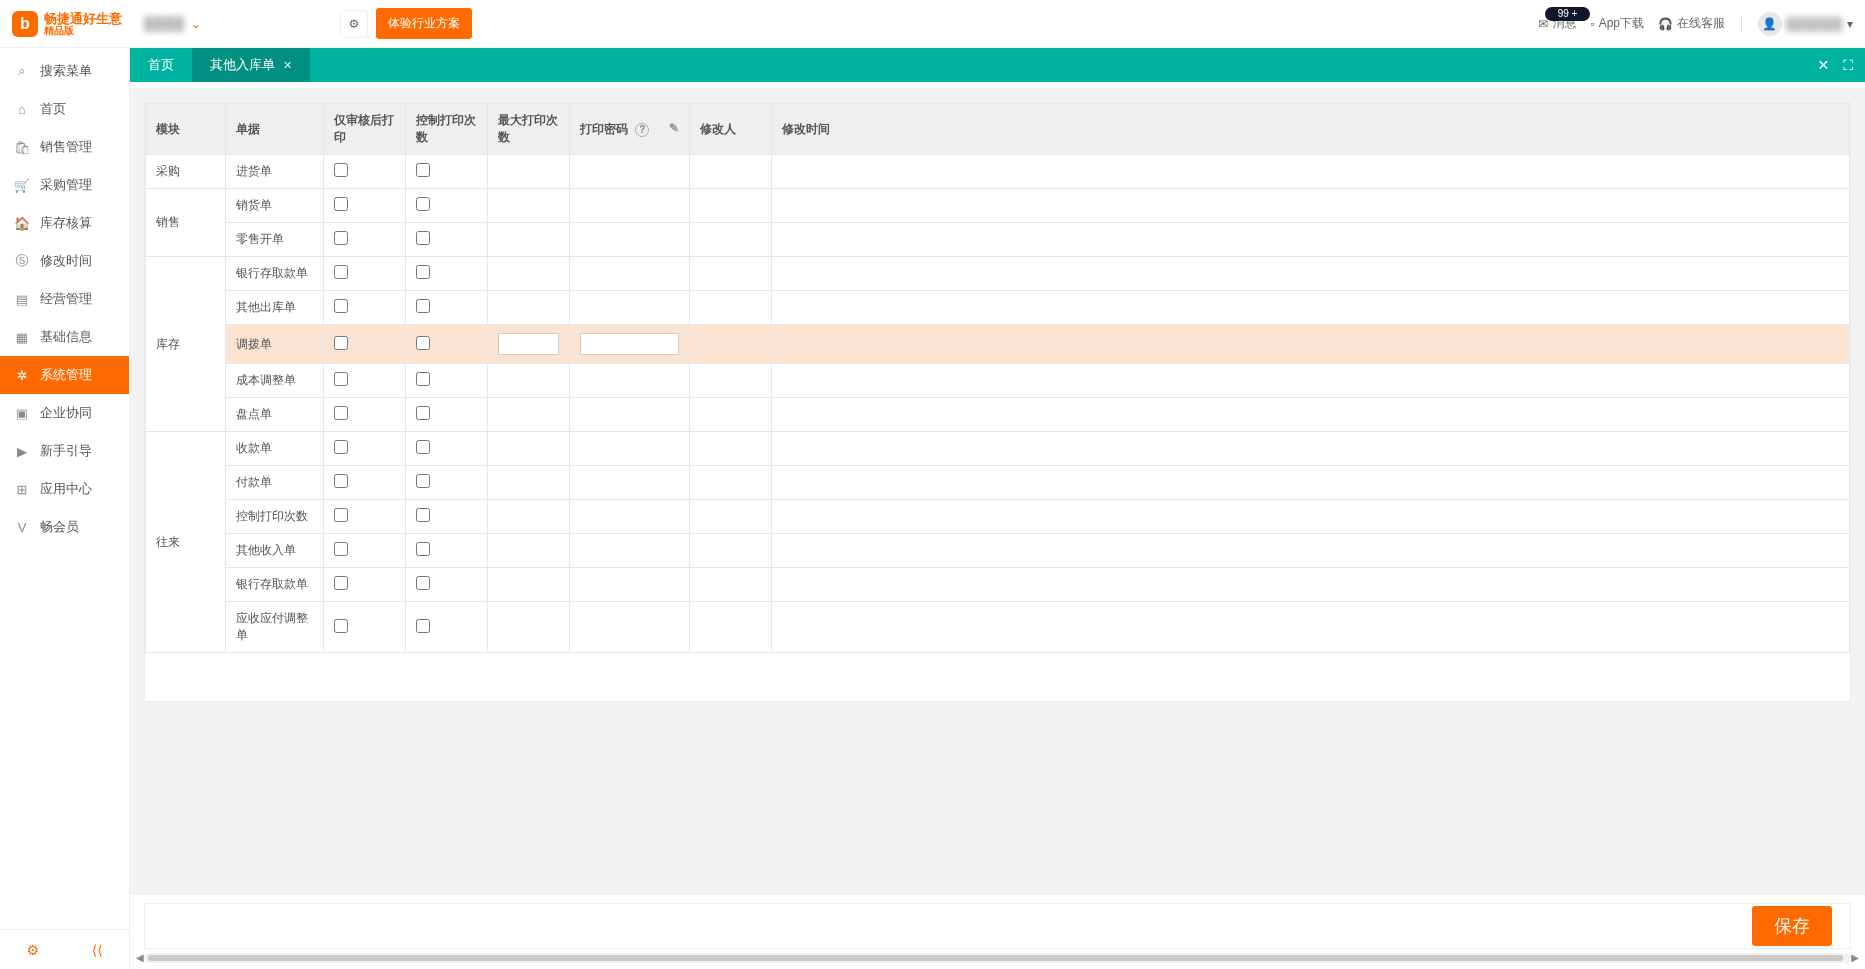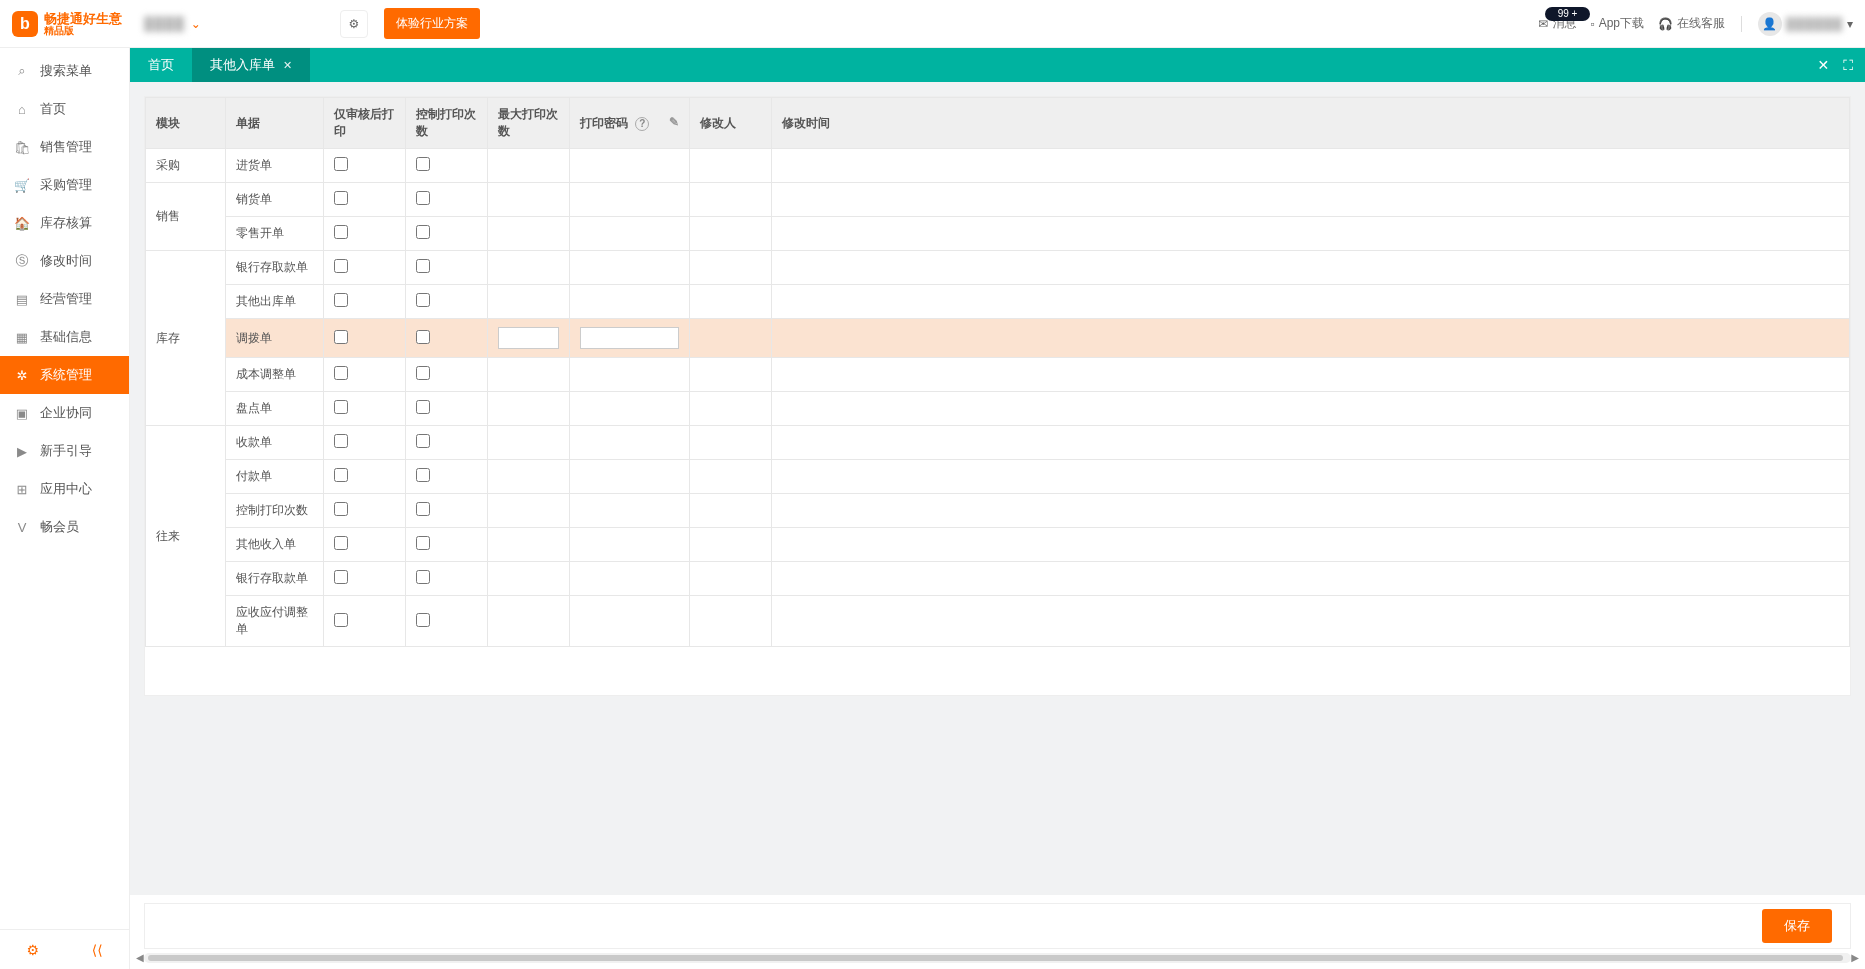--- a/index.html
+++ b/index.html
@@ -9,21 +9,21 @@
   
   .header { height: 48px; display: flex; align-items: center; padding: 0 12px; border-bottom: 1px solid #eee; background: #fff; }
   .logo { display: flex; align-items: center; gap: 6px; width: 118px; }
   .logo-icon { width: 26px; height: 26px; background: #ff6a00; border-radius: 6px; position: relative; display:flex; align-items:center; justify-content:center; color:#fff; font-weight:bold; font-size:16px;}
   .logo-text { color: #ff6a00; font-size: 13px; font-weight: 600; line-height: 14px;}
   .logo-sub  { color: #ff6a00; font-size: 10px; line-height:10px;font-weight:bold;}
   .company-select { margin-left: 14px; display:flex; align-items:center; gap: 6px; color:#999; font-size:13px; width: 190px;}
   .company-select .blur { filter: blur(3px); color:#bbb; letter-spacing:1px;}
   .chevron { color:#ff6a00; font-size:12px;}
   .gear-h { width:28px; height:28px; display:flex; align-items:center; justify-content:center; color:#666; cursor:pointer; border:1px solid #eee; border-radius:4px; margin-left:6px;}
-  .cta-btn { margin-left: 16px; background: #ff6a00; color:#fff; border:none; border-radius:3px; padding: 7px 12px; font-size:12px; cursor:pointer;}
+  .cta-btn { margin-left: 8px; background: #ff6a00; color:#fff; border:none; border-radius:3px; padding: 7px 12px; font-size:12px; cursor:pointer;}
   .header-spacer { flex:1; }
   .header-right { display:flex; align-items:center; gap:14px; color:#666; font-size:12px;}
   .hr-item { display:flex; align-items:center; gap:4px; cursor:pointer; position:relative;}
   .badge { position:absolute; top:-8px; right:-14px; background:#0f172a; color:#fff; font-size:10px; border-radius:8px; padding:0 13px; line-height:14px;}
   .sep { width:1px; height:16px; background:#ddd; margin: 0 2px;}
   .avatar { width:24px; height:24px; border-radius:50%; background:#e7e7e7; display:flex; align-items:center; justify-content:center; color:#aaa;}
   .uname { filter: blur(3px); color:#bbb; letter-spacing:1px;}
   
   
   .body { flex:1; display:flex; min-height:0; }
@@ -40,40 +40,40 @@
   
   
   .main { flex:1; display:flex; flex-direction:column; min-width:0; }
   .tabs { height:34px; background:#00b3a0; display:flex; align-items:stretch; color:#fff;}
   .tab { padding: 0 18px; display:flex; align-items:center; gap:8px; font-size:13px; cursor:pointer;}
   .tab.active { background:#008f80;}
   .tab .close { font-size:11px; opacity:.9;}
   .tabs-right { margin-left:auto; display:flex; align-items:center; gap:14px; padding-right:12px;}
   .tabs-right span{ cursor:pointer; font-size:14px;}
   
-  .content { flex:1; background:#f1f2f3; padding: 14px; overflow:auto; position:relative;}
+  .content { flex:1; background:#f1f2f3; padding: 14px; overflow:auto; position:relative;margin-top:6px;}
   .panel { background:#fff; border:1px solid #eee; min-height: 600px; padding: 0;}
   
   
   .tbl { width:100%; border-collapse: collapse; table-layout: fixed;}
   .tbl th, .tbl td { border:1px solid #e7e7e7; padding: 8px 10px; font-size:12px; text-align:left; height:32px; vertical-align:middle;}
   .tbl th { background:#efefef; font-weight:600; color:#555;}
   .tbl td { color:#555;}
   .row-hl td { background:#fbe3d1 !important;}
   .row-hl input[type=text]{ border:1px solid #ccc; height:22px; width:100%; background:#fff;}
   .chk { width:14px; height:14px; accent-color: #888;}
   .help-i { display:inline-block; width:14px; height:14px; border:1px solid #aaa; border-radius:50%; text-align:center; line-height:12px; font-size:10px; color:#888; margin-left:4px;}
   .edit-i { float:right; color:#999; font-size:12px;}
   
   
   .c1{width:80px;} .c2{width:98px;} .c3{width:82px;} .c4{width:82px;} .c5{width:82px;} .c6{width:120px;} .c7{width:82px;} .c8{}
   
   
   .footer-bar { position:relative; background:#fff; border:1px solid #eee; margin: 8px 14px 4px 14px; height:46px; display:flex; align-items:center; justify-content:flex-end; padding:0 18px;}
-  .save-btn { background:#ff6a00; color:#fff; border:none; border-radius:3px; padding: 8px 22px; font-size:13px; cursor:pointer;}
+  .save-btn { background:#ff6a00; color:#fff; border:none; border-radius:3px; padding: 8px 22px; font-size:18px; cursor:pointer;}
   
   
   .hscroll { height:10px; margin: 0 14px 6px 14px; background:#f1f1f1; border-radius:6px; position:relative;}
   .hscroll::before{ content:""; position:absolute; left:4px; top:2px; right:8px; height:6px; background:#c9c9c9; border-radius:4px;}
   .hscroll .arrow-l,.hscroll .arrow-r{ position:absolute; top:-1px; font-size:10px; color:#888;}
   .hscroll .arrow-l{ left:-8px;} .hscroll .arrow-r{ right:-8px;}
 </style>
 </head>
 <body>
 

